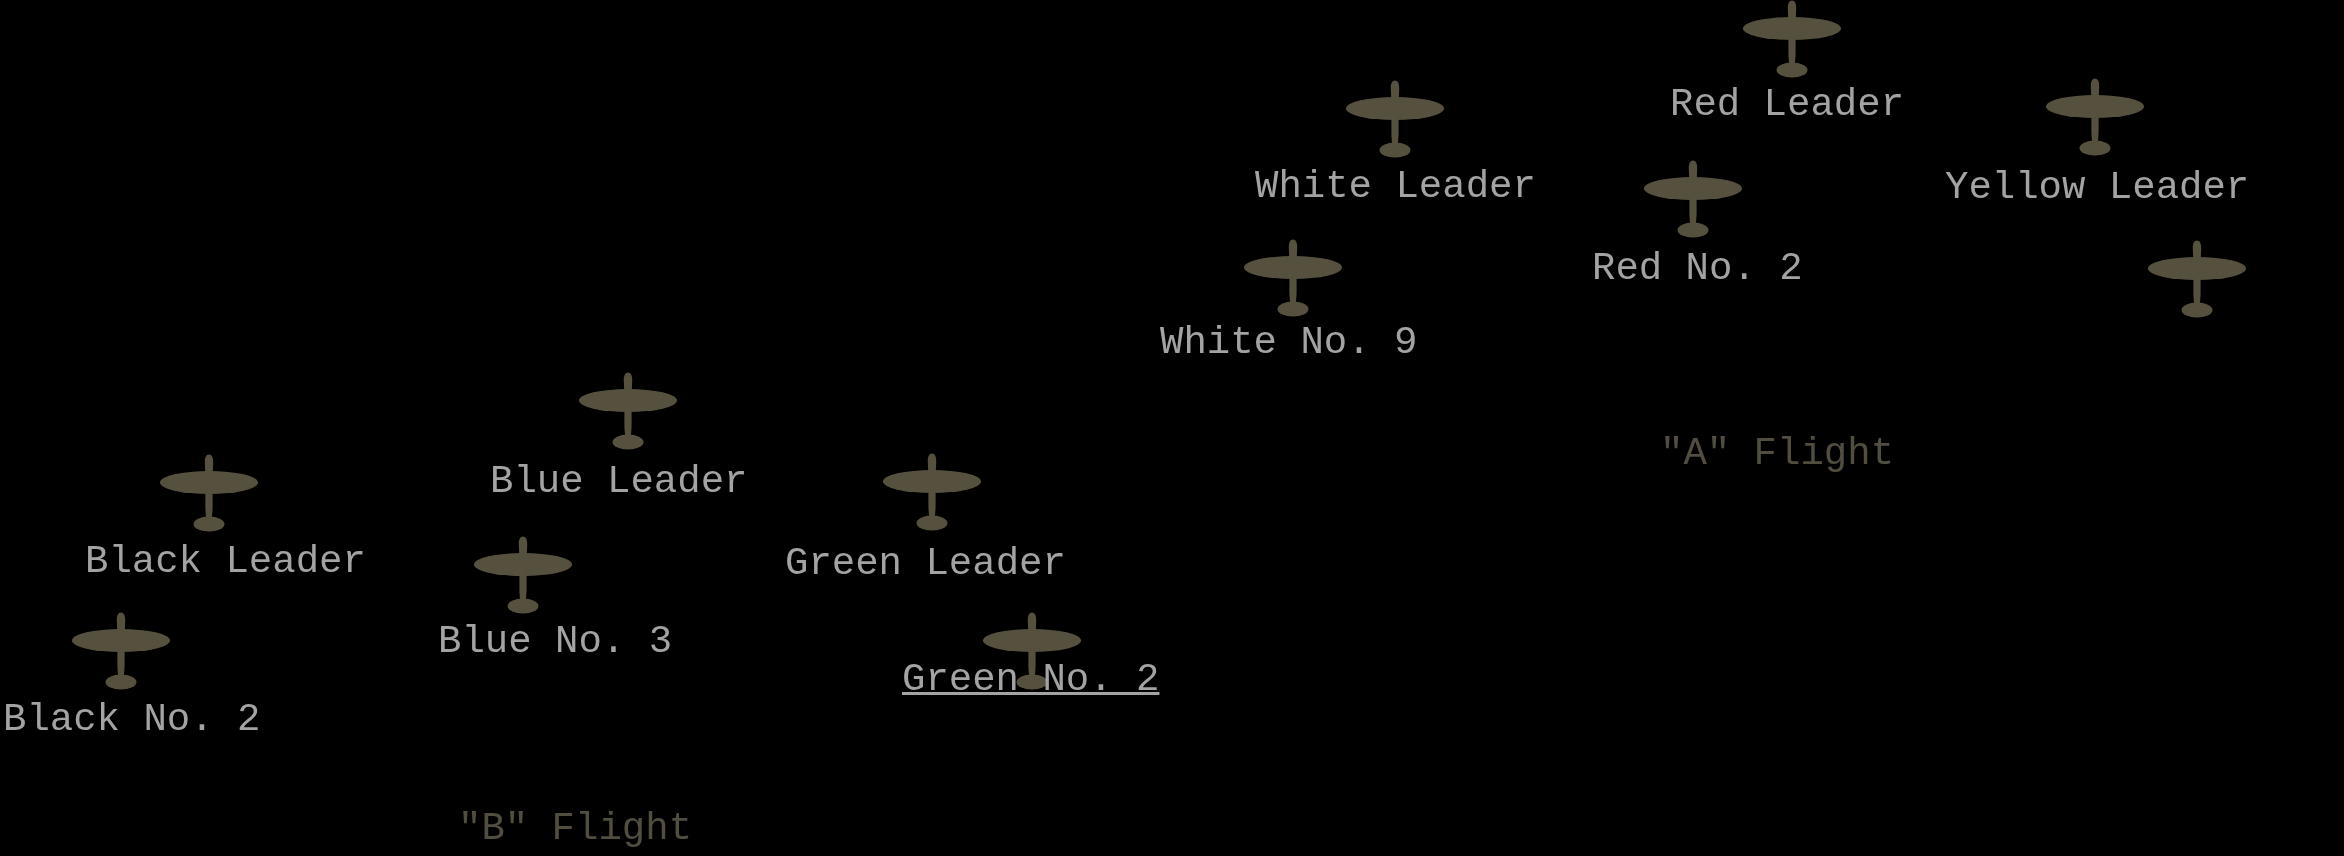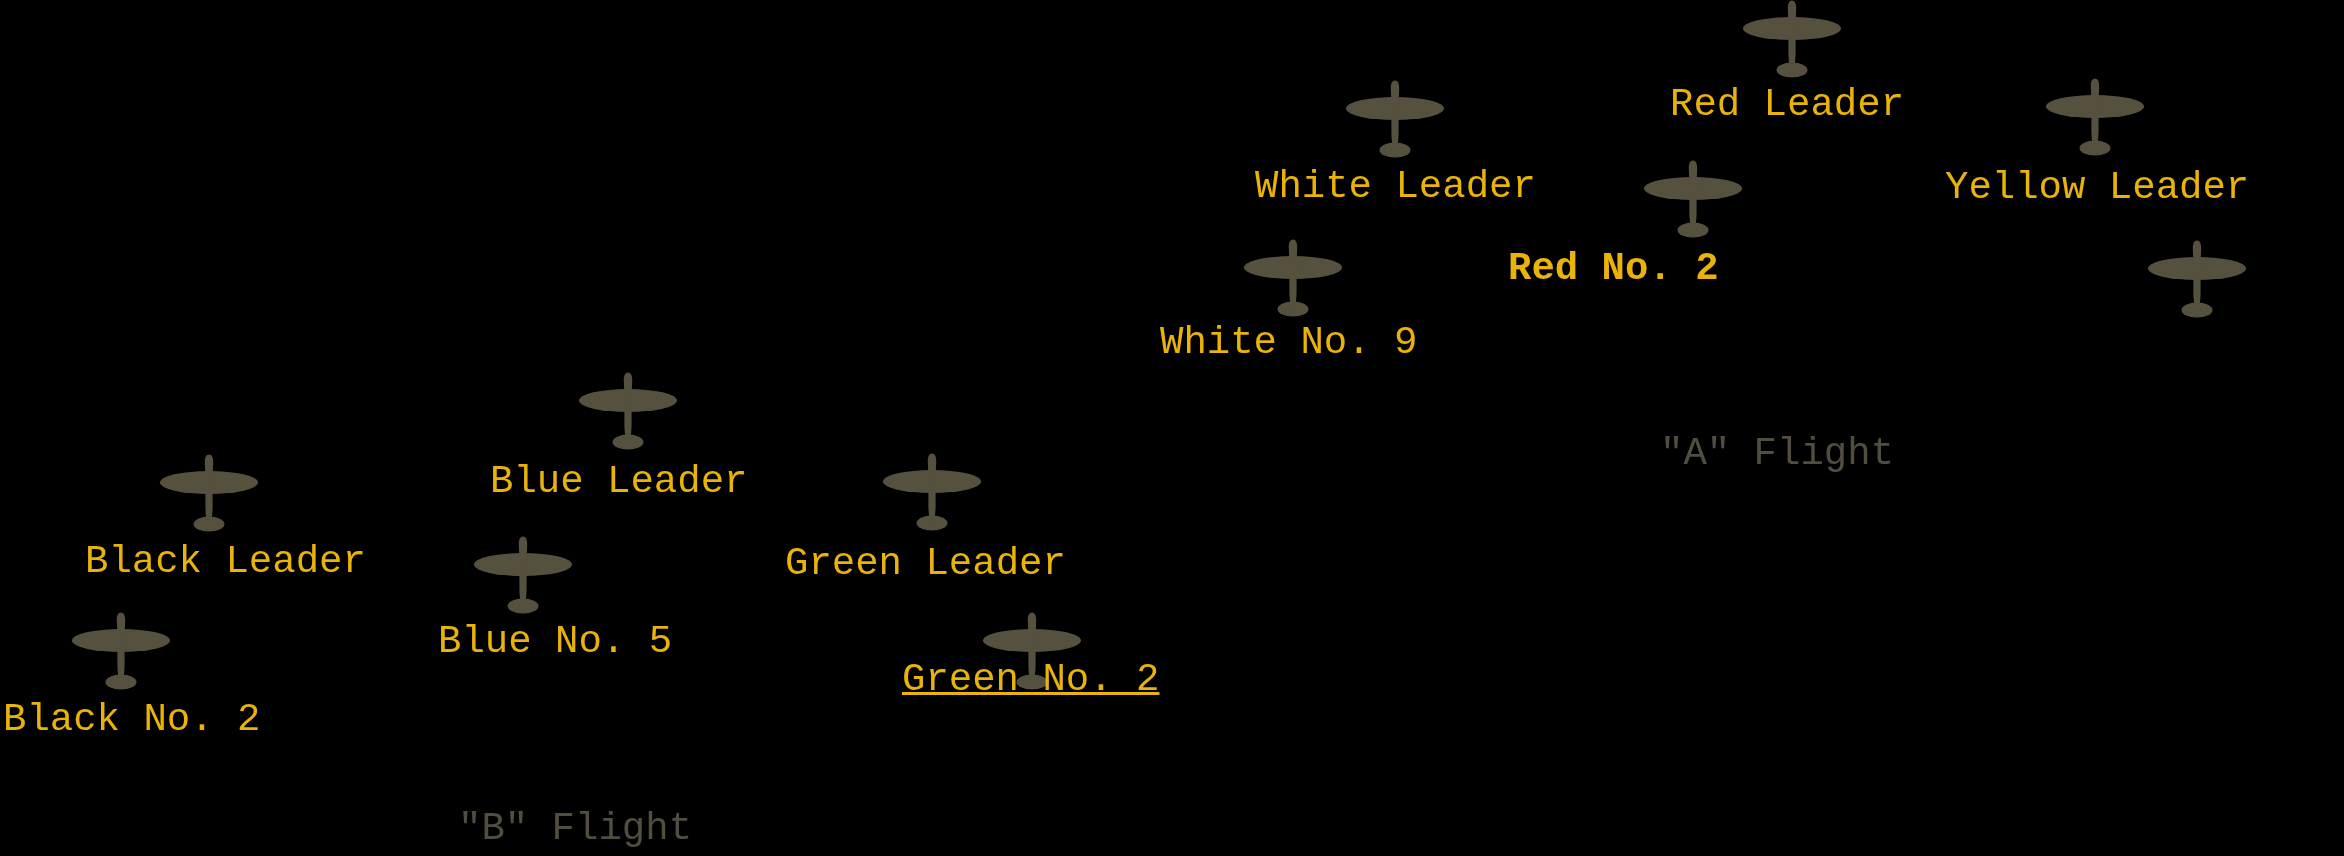--- a/index.html
+++ b/index.html
@@ -24,21 +24,21 @@
     display: block;
     width: 100%;
     height: 100%;
   }
   .label {
     position: absolute;
     font-size: 39px;
     line-height: 39px;
     letter-spacing: 0;
     white-space: pre;
-    color: #eab308;
+    color: #a3a3a3;
   }
   .caption {
     color: #514d3f;
   }
   .defs-holder {
     position: absolute;
     width: 0;
     height: 0;
     overflow: hidden;
   }
@@ -77,21 +77,21 @@
         <use href="#spitfire"></use>
       </svg>
   </div>
   <div class="label" style="left:1945px; top:169px;">Yellow Leader</div>
 
   <div class="plane" style="left:1643px; top:160px;">
     <svg>
         <use href="#spitfire"></use>
       </svg>
   </div>
-  <div class="label" style="left:1508px; top:250px;font-weight:bold;">Red No. 2</div>
+  <div class="label" style="left:1592px; top:250px;">Red No. 2</div>
 
   <div class="plane" style="left:1243px; top:239px;">
     <svg>
         <use href="#spitfire"></use>
       </svg>
   </div>
   <div class="label" style="left:1160px; top:324px;">White No. 9</div>
 
   <div class="plane" style="left:2147px; top:240px;">
     <svg>
@@ -120,21 +120,21 @@
         <use href="#spitfire"></use>
       </svg>
   </div>
   <div class="label" style="left:785px; top:545px;text-align:right;">Green Leader</div>
 
   <div class="plane" style="left:473px; top:536px;">
     <svg>
         <use href="#spitfire"></use>
       </svg>
   </div>
-  <div class="label" style="left:438px; top:623px;">Blue No. 5</div>
+  <div class="label" style="left:438px; top:623px;">Blue No. 3</div>
 
   <div class="plane" style="left:71px; top:612px;">
     <svg>
         <use href="#spitfire"></use>
       </svg>
   </div>
   <div class="label" style="left:3px; top:701px;">Black No. 2</div>
 
   <div class="plane" style="left:982px; top:612px;">
     <svg>

